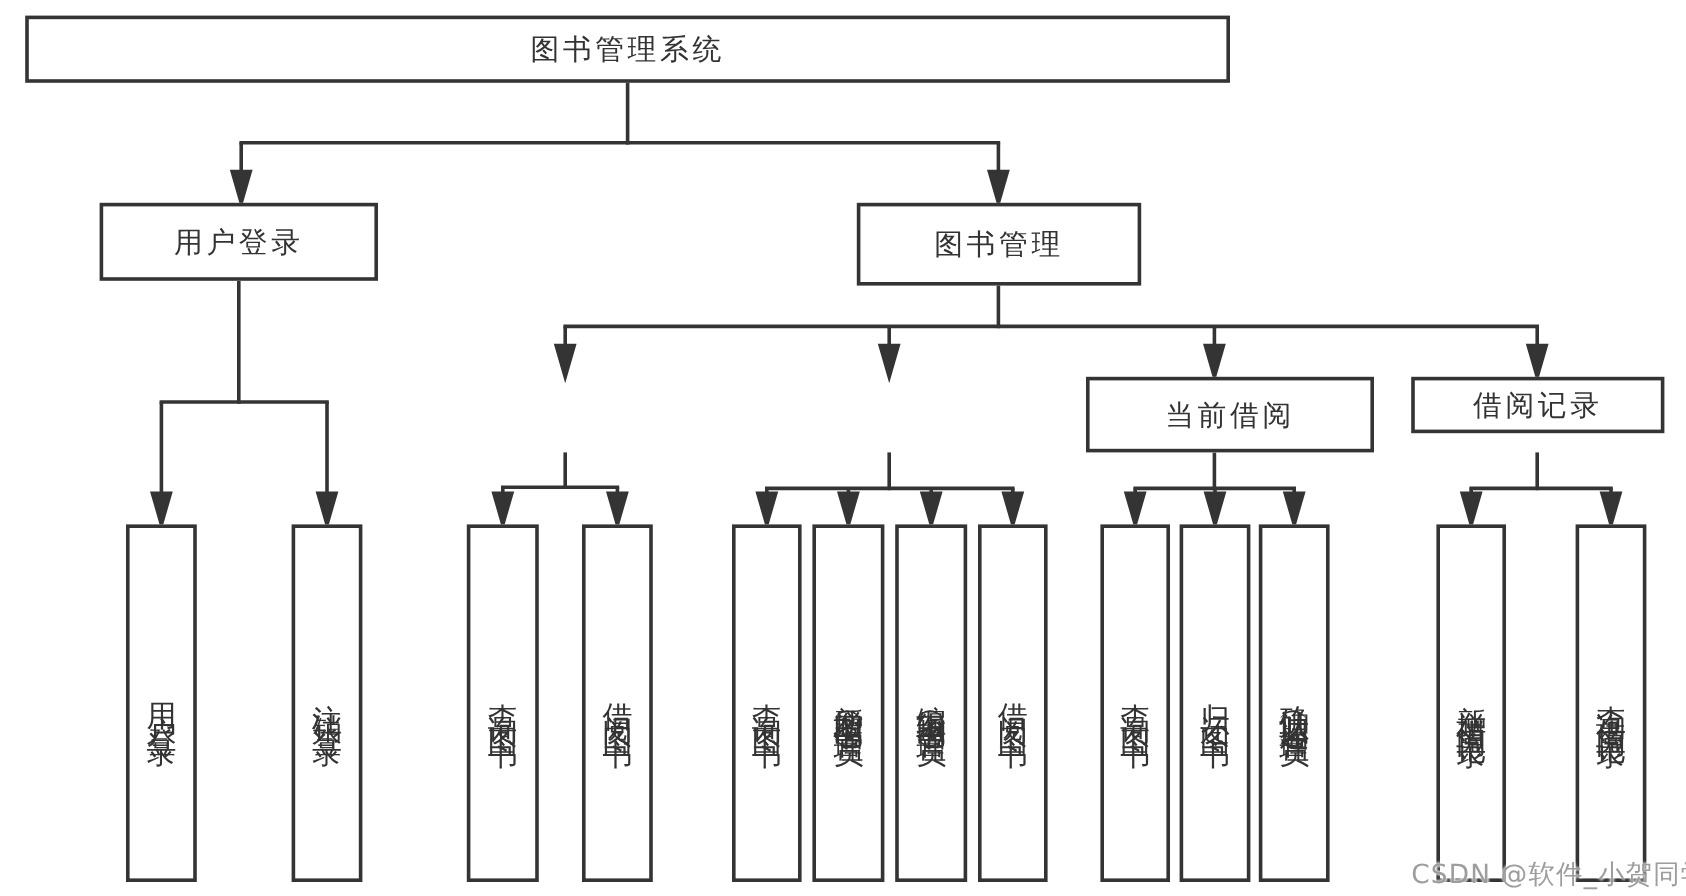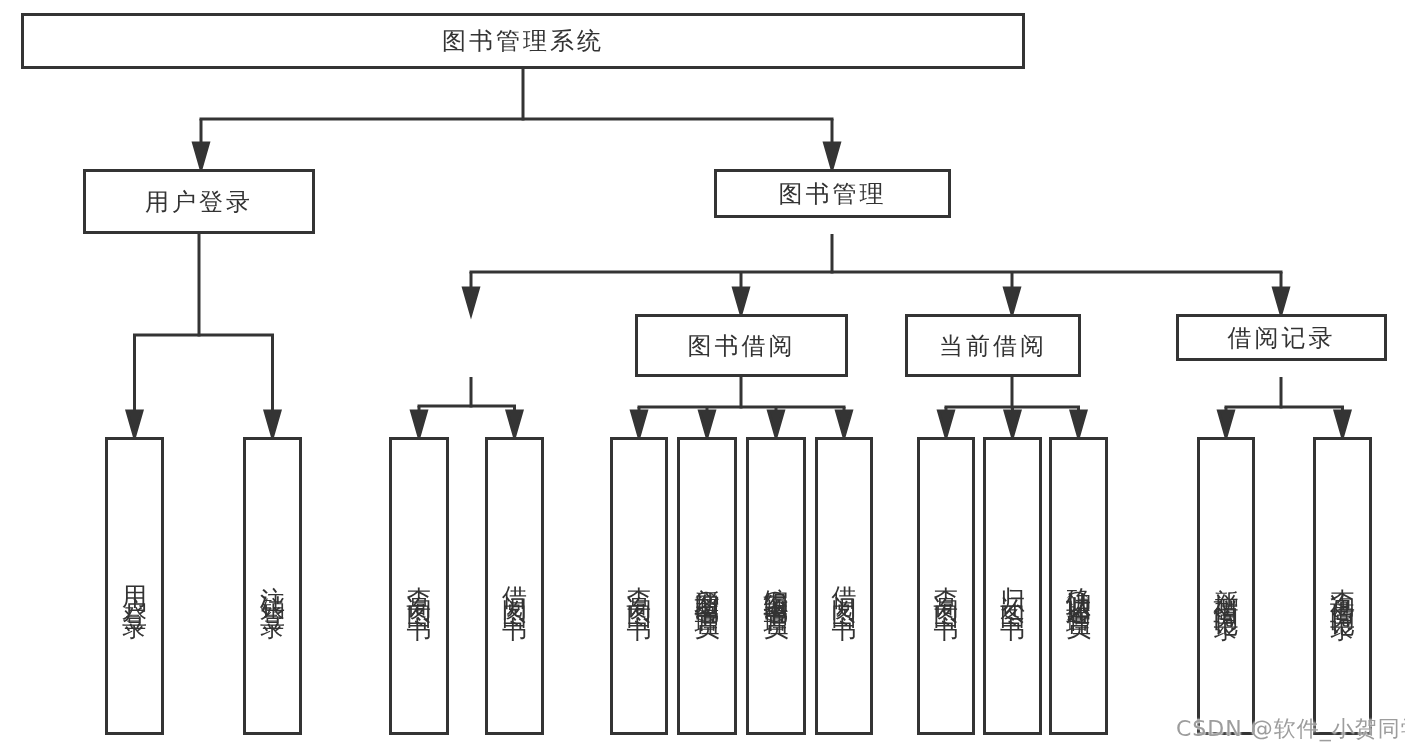--- a/index.html
+++ b/index.html
@@ -108,28 +108,25 @@
     <polygon points="1335,411 1350,411 1342.5,437"></polygon>
   </svg>
 
   <div class="node h" style="left:21px;top:13px;width:1004px;height:56px">
     <span class="label">图书管理系统</span>
   </div>
 
   <div class="node h" style="left:83px;top:169px;width:232px;height:65px">
     <span class="label">用户登录</span>
   </div>
-  <div class="node h" style="left:714px;top:169px;width:237px;height:49px">
+  <div class="node h" style="left:714px;top:169px;width:237px;height:69px">
     <span class="label">图书管理</span>
   </div>
 
-  <div class="node h" style="left:635px;top:314px;width:213px;height:63px">
-    <span class="label">图书借阅</span>
-  </div>
-  <div class="node h" style="left:905px;top:314px;width:176px;height:63px">
+  <div class="node h" style="left:905px;top:314px;width:240px;height:63px">
     <span class="label">当前借阅</span>
   </div>
   <div class="node h" style="left:1176px;top:314px;width:211px;height:47px">
     <span class="label">借阅记录</span>
   </div>
 
   <div class="node v" style="left:105px;top:437px;width:59px;height:298px">
     <span class="label">用户登录</span>
   </div>
   <div class="node v" style="left:243px;top:437px;width:59px;height:298px">

